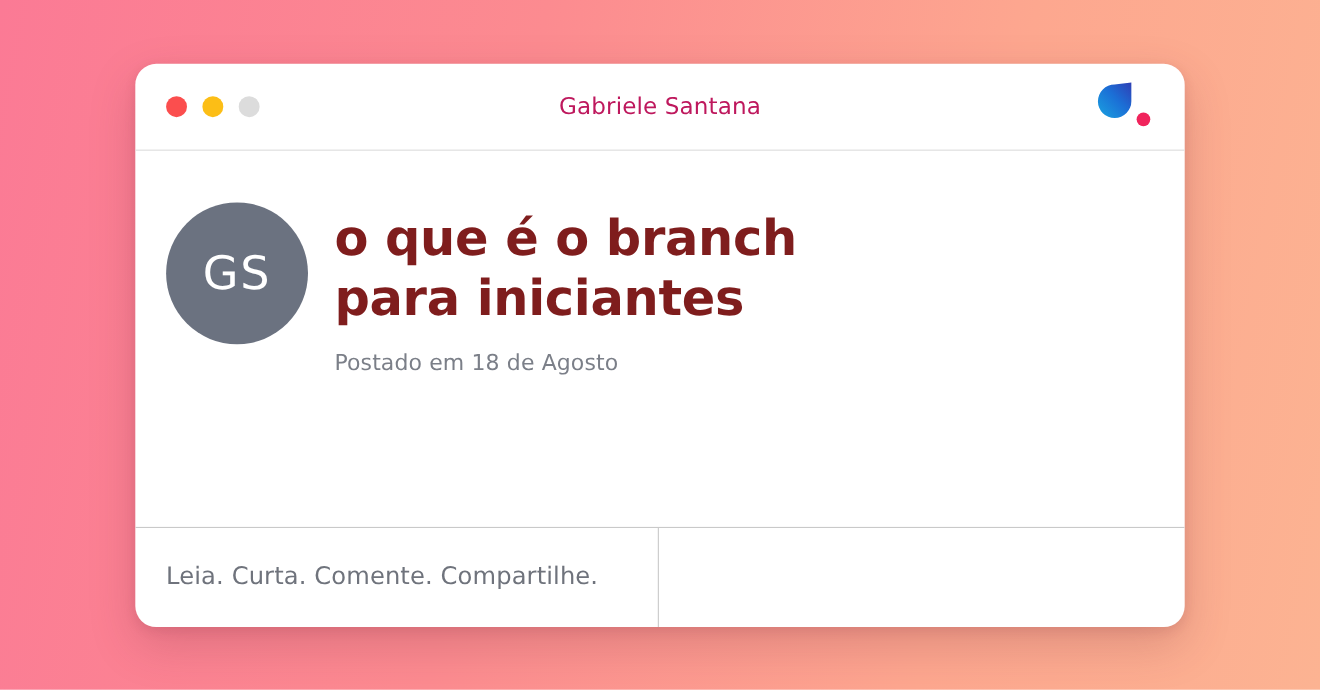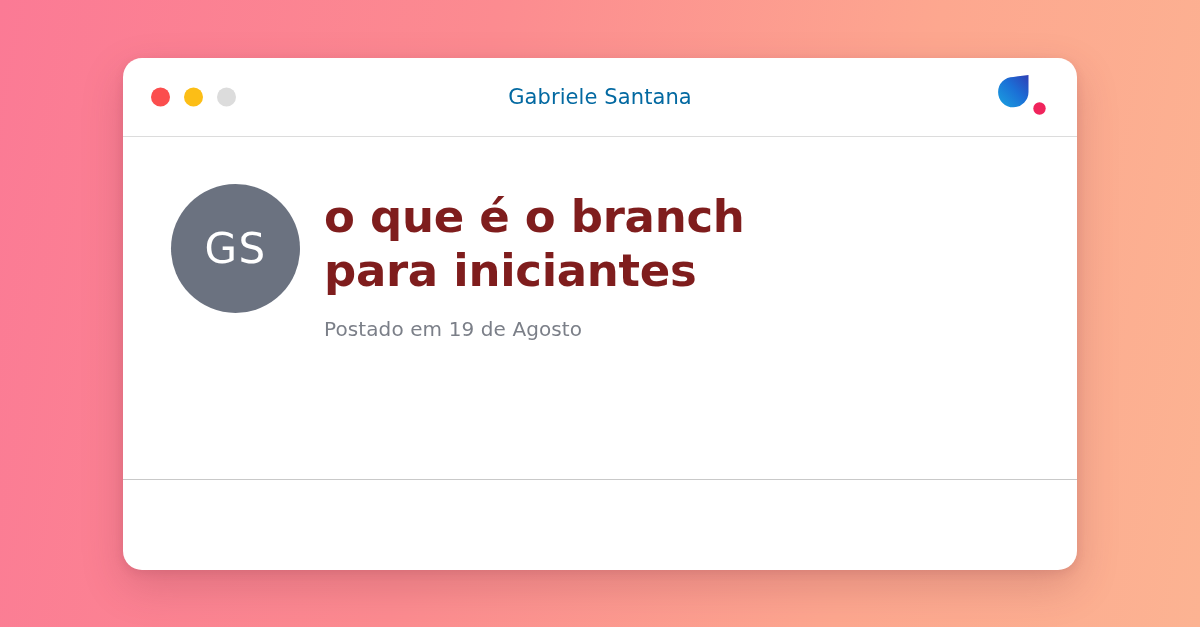--- a/index.html
+++ b/index.html
@@ -57,21 +57,21 @@
     display:block;
   }
   .dot-red    { background:#fb4e4e; }
   .dot-yellow { background:#fcbe16; }
   .dot-gray   { background:#dcdcdc; }
 
   .window-title {
     width:100%;
     text-align:center;
     font-size:21px;
-    color:#0369a1;
+    color:#be185d;
     font-family:"DejaVu Sans", sans-serif;
     letter-spacing:0.1px;
     padding:0 120px;
     white-space:nowrap;
     overflow:hidden;
     text-overflow:ellipsis;
   }
 
   .brand-logo {
     position:absolute;
@@ -82,21 +82,20 @@
     height:50px;
   }
 
   
   .content {
     flex:1 1 auto;
     display:flex;
     align-items:flex-start;
     padding:47px 30px 0 28px;
     min-height:0;
-    margin-left:20px;
   }
 
   .avatar {
     flex:0 0 auto;
     width:129px;
     height:129px;
     border-radius:50%;
     background:#6b7280;
     color:#ffffff;
     display:flex;
@@ -183,21 +182,24 @@
       </svg>
     </span>
   </div>
 
   <div class="content">
 
     <div class="avatar">GS</div>
 
     <div class="post-text">
       <div class="post-title">o que é o branch para iniciantes</div>
-      <div class="post-date">Postado em 19 de Agosto</div>
+      <div class="post-date">Postado em 18 de Agosto</div>
     </div>
   </div>
 
   <div class="footer">
+    <div class="footer-left">
+      <span class="footer-tagline">Leia. Curta. Comente. Compartilhe.</span>
+    </div>
     <div class="footer-right"></div>
   </div>
 
 </div>
 
 </body></html>

